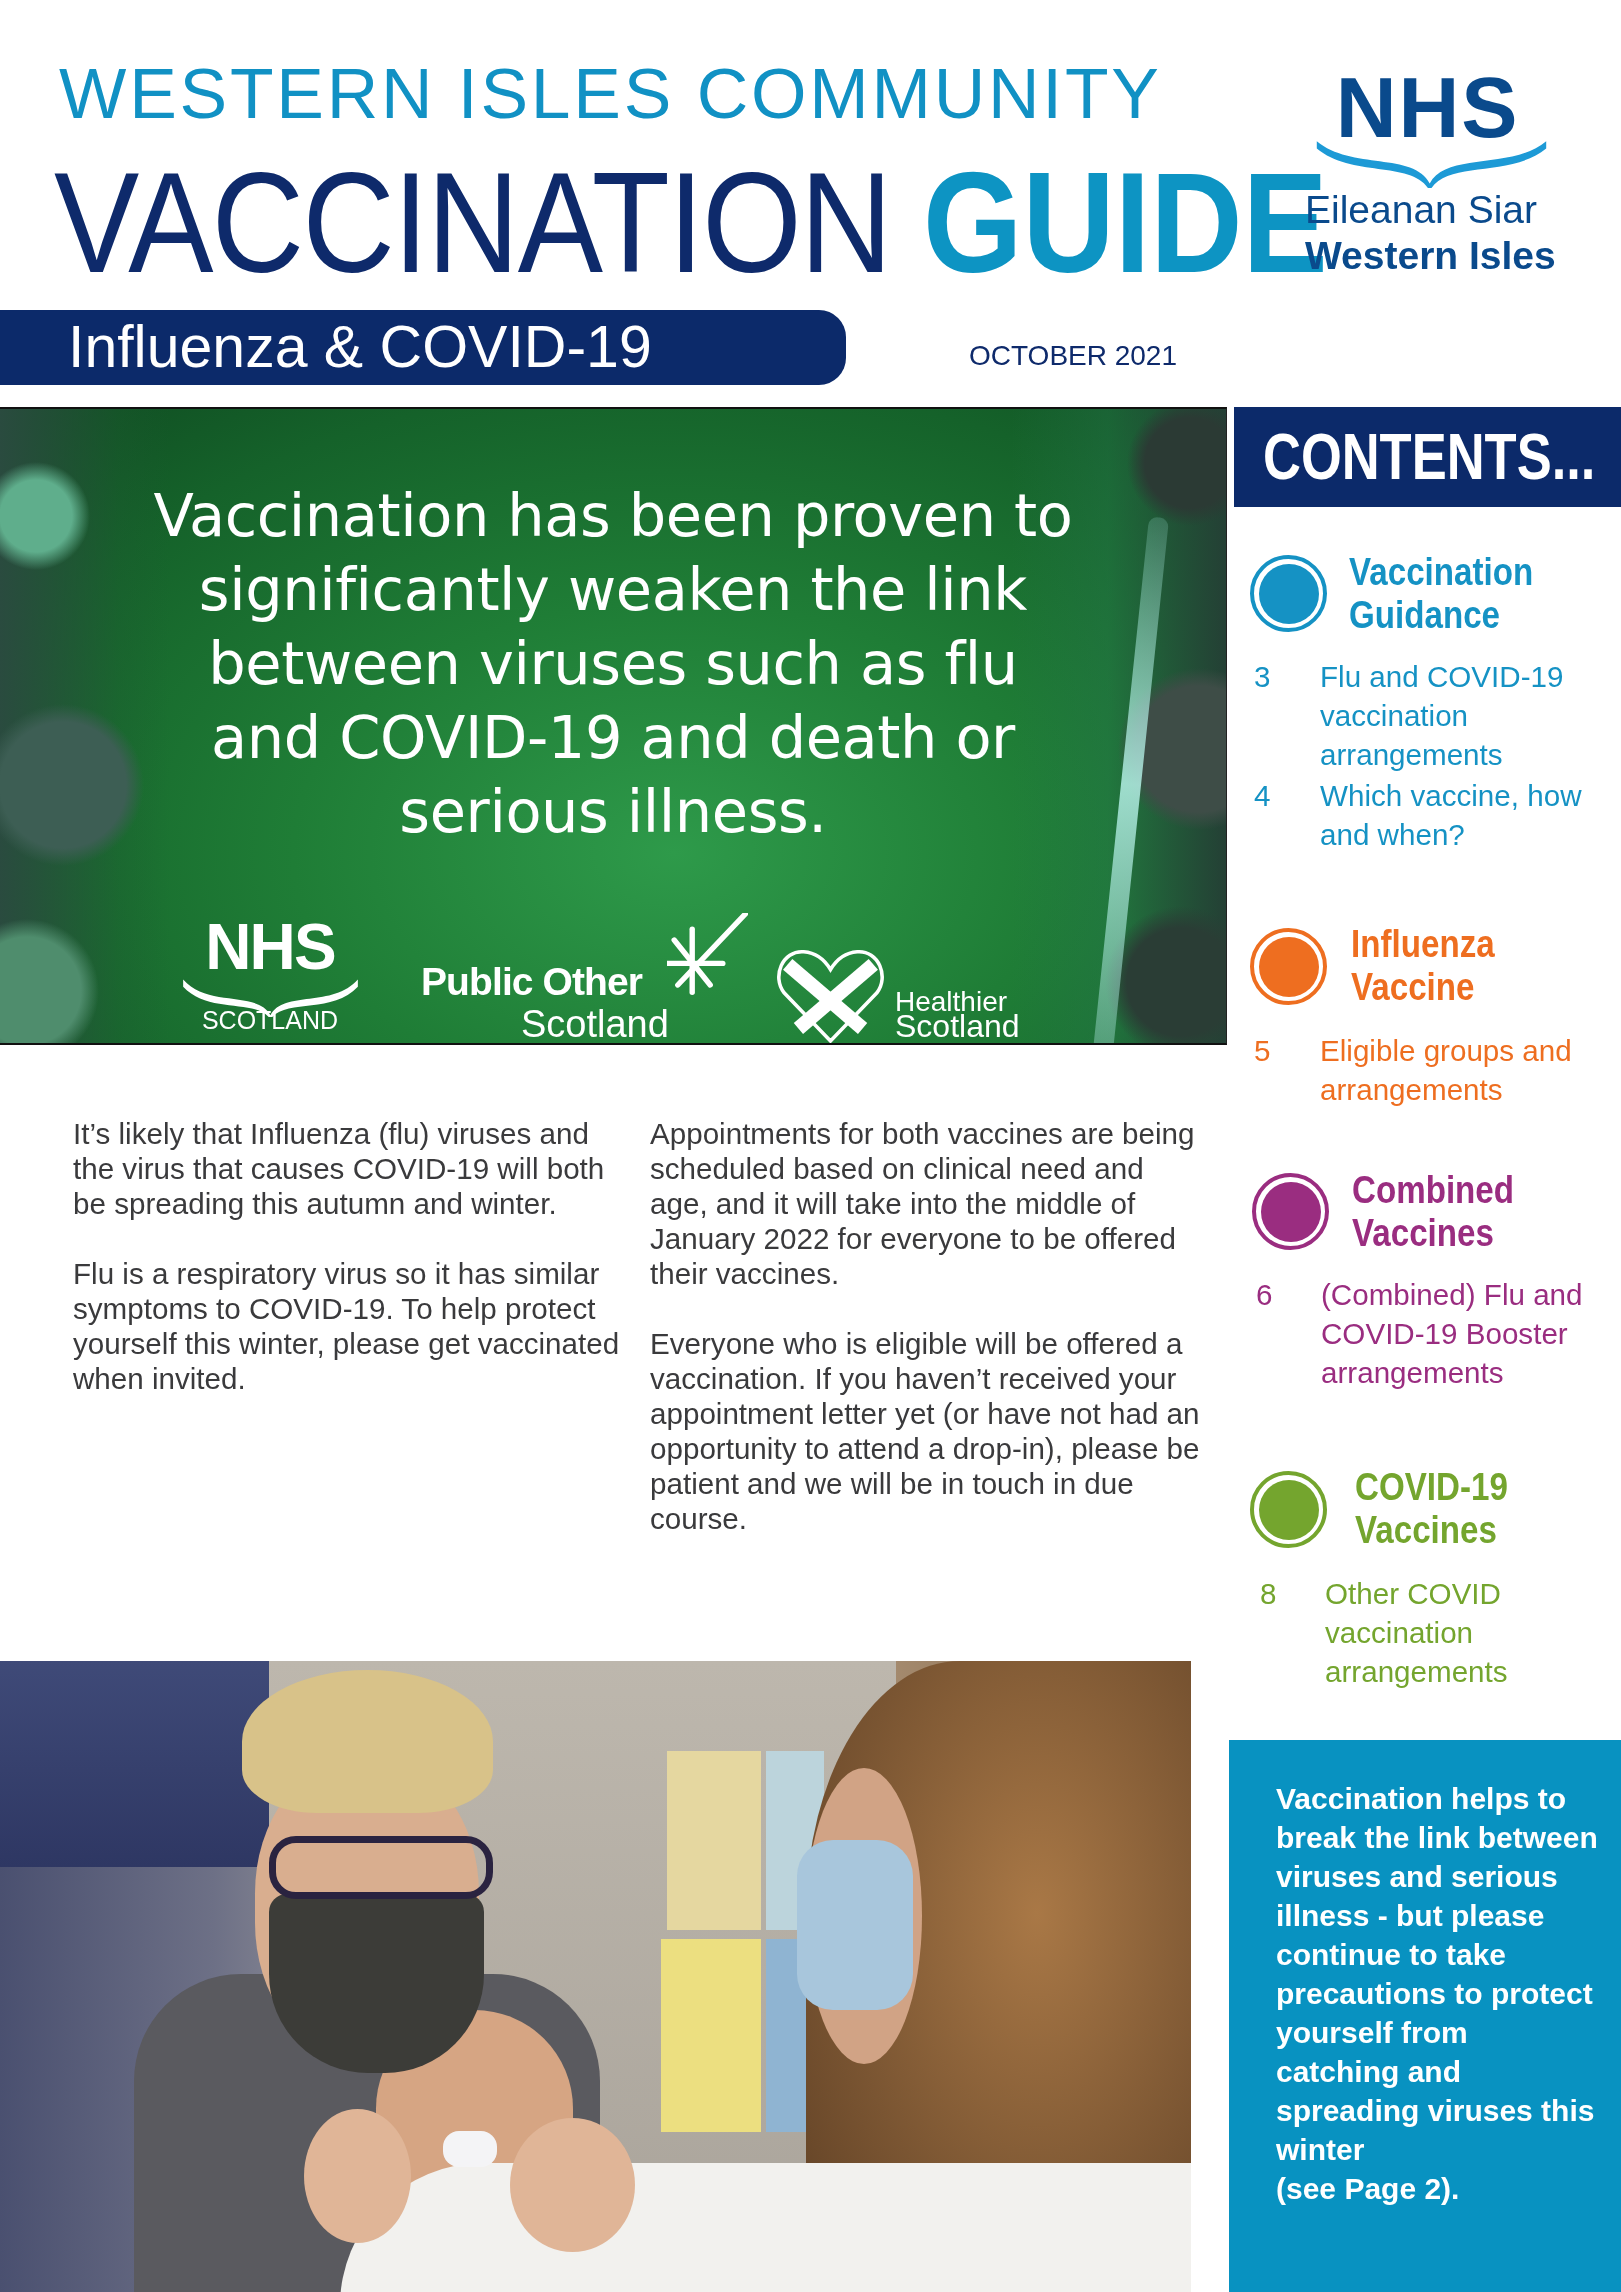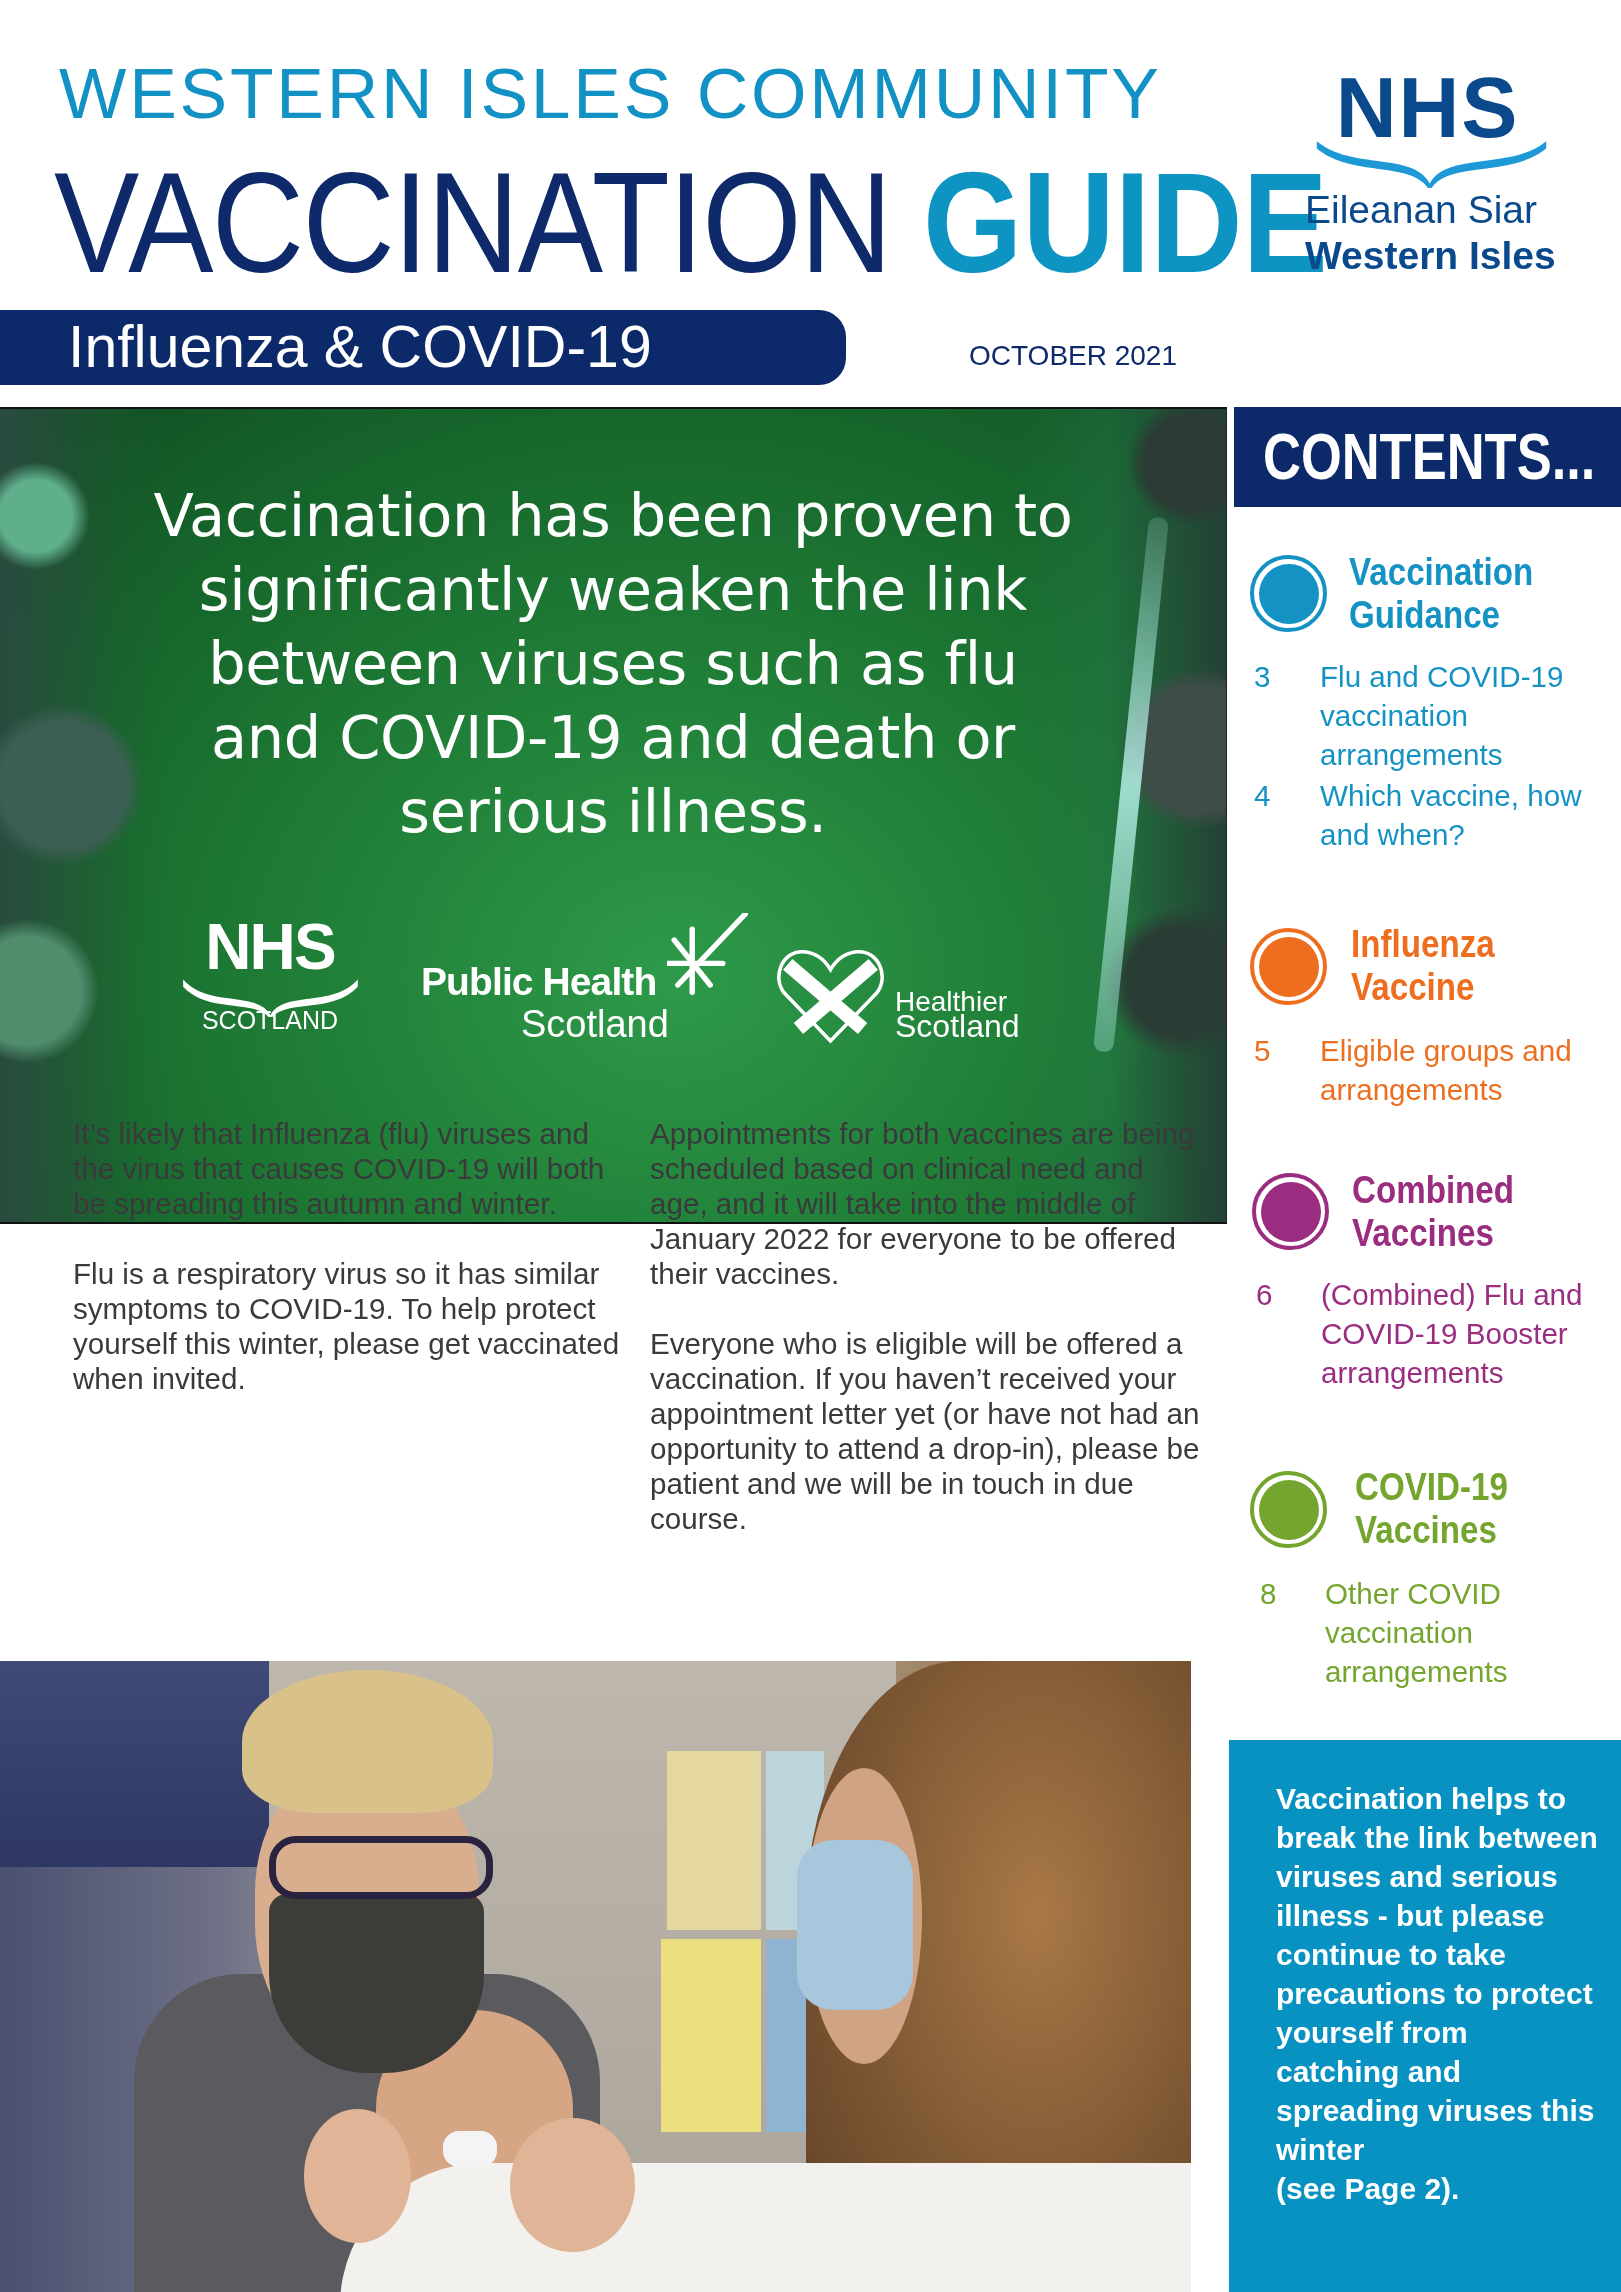--- a/index.html
+++ b/index.html
@@ -32,21 +32,21 @@
   .nhs-mark {
     left: 1334px; top: 64px; font-size: 86px; font-weight: bold; color: #0a4a8c;
     letter-spacing: 1.8px; line-height: 1; transform: scaleX(0.98);
   }
   .nhs-swoosh { left: 1315px; top: 134px; width: 233px; height: 54px; }
   .nhs-sub1 { left: 1305px; top: 190px; font-size: 39px; color: #0a4a8c; font-weight: normal; line-height: 1; white-space: nowrap; }
   .nhs-sub2 { left: 1305px; top: 236px; font-size: 39px; color: #0a4a8c; font-weight: bold; line-height: 1; white-space: nowrap; }
 
   
   .hero {
-    left: 0; top: 407px; width: 1227px; height: 817px;
+    left: 0; top: 407px; width: 1227px; height: 638px;
     border-top: 2.7px solid #111; border-bottom: 2.7px solid #111; border-right: 1.8px solid #222;
     box-sizing: border-box; overflow: hidden;
     background: radial-gradient(ellipse at 55% 70%, #2e9a4a 0%, #1f7d36 40%, #15622a 75%, #0f4a21 100%);
   }
   .hero .edge-left {
     left: 0; top: 0; width: 170px; height: 100%;
     background:
       radial-gradient(circle at 36px 107px, #5fae8c 0 36px, transparent 54px),
       radial-gradient(circle at 63px 376px, #3d5e54 0 63px, transparent 81px),
       radial-gradient(circle at 27px 582px, #4f8d6d 0 54px, transparent 72px),
@@ -175,21 +175,21 @@
 
   <div class="abs logo-nhs-scot">
     <div class="m">NHS</div>
     <svg width="179" height="41" viewBox="0 0 200 46">
       <path d="M2 4 C30 36, 85 16, 100 44 C115 16, 170 36, 198 4 L198 12 C170 42, 120 26, 102 46 L98 46 C80 26, 30 42, 2 12 Z" fill="#fff"></path>
     </svg>
     <div class="s">SCOTLAND</div>
   </div>
 
   <div class="abs logo-phs">
-    <div class="a">Public Health</div>
+    <div class="a">Public Other</div>
     <div class="b">Scotland</div>
     <svg width="81" height="90" viewBox="0 0 90 100">
       <g stroke="#fff" stroke-width="6" stroke-linecap="round">
         <line x1="28" y1="18" x2="28" y2="88"></line>
         <line x1="0" y1="56" x2="62" y2="56"></line>
         <line x1="8" y1="30" x2="48" y2="80"></line>
         <line x1="12" y1="80" x2="88" y2="0"></line>
       </g>
     </svg>
   </div>

